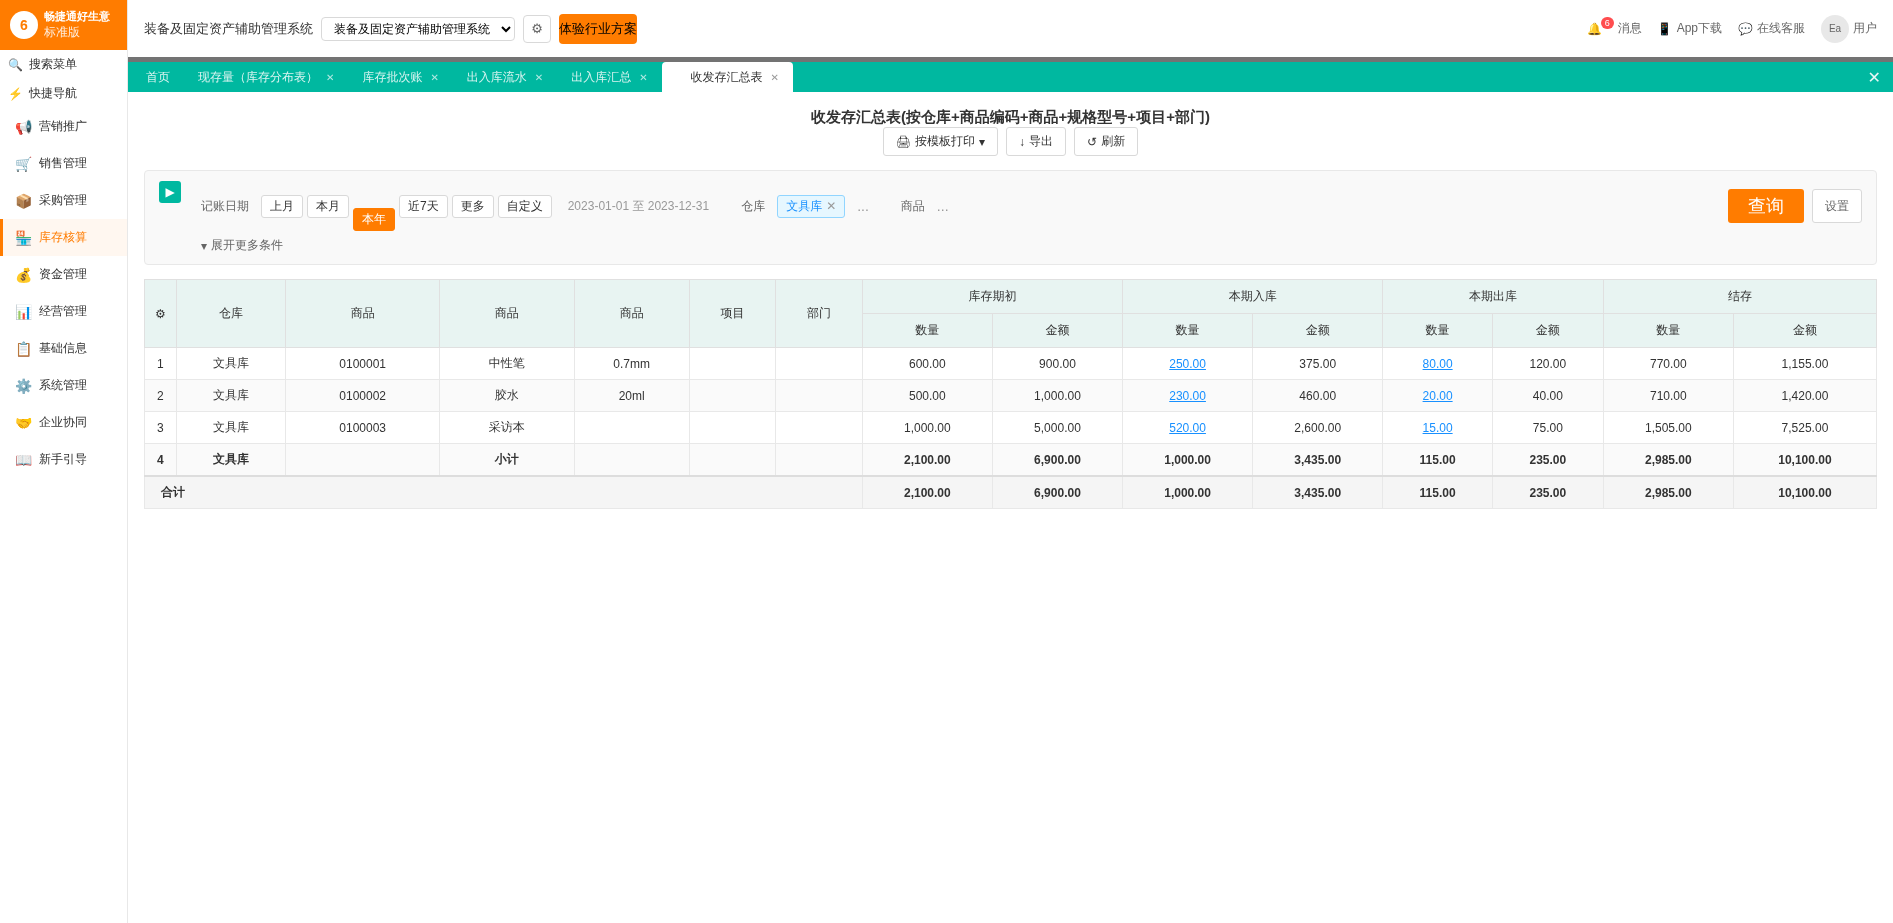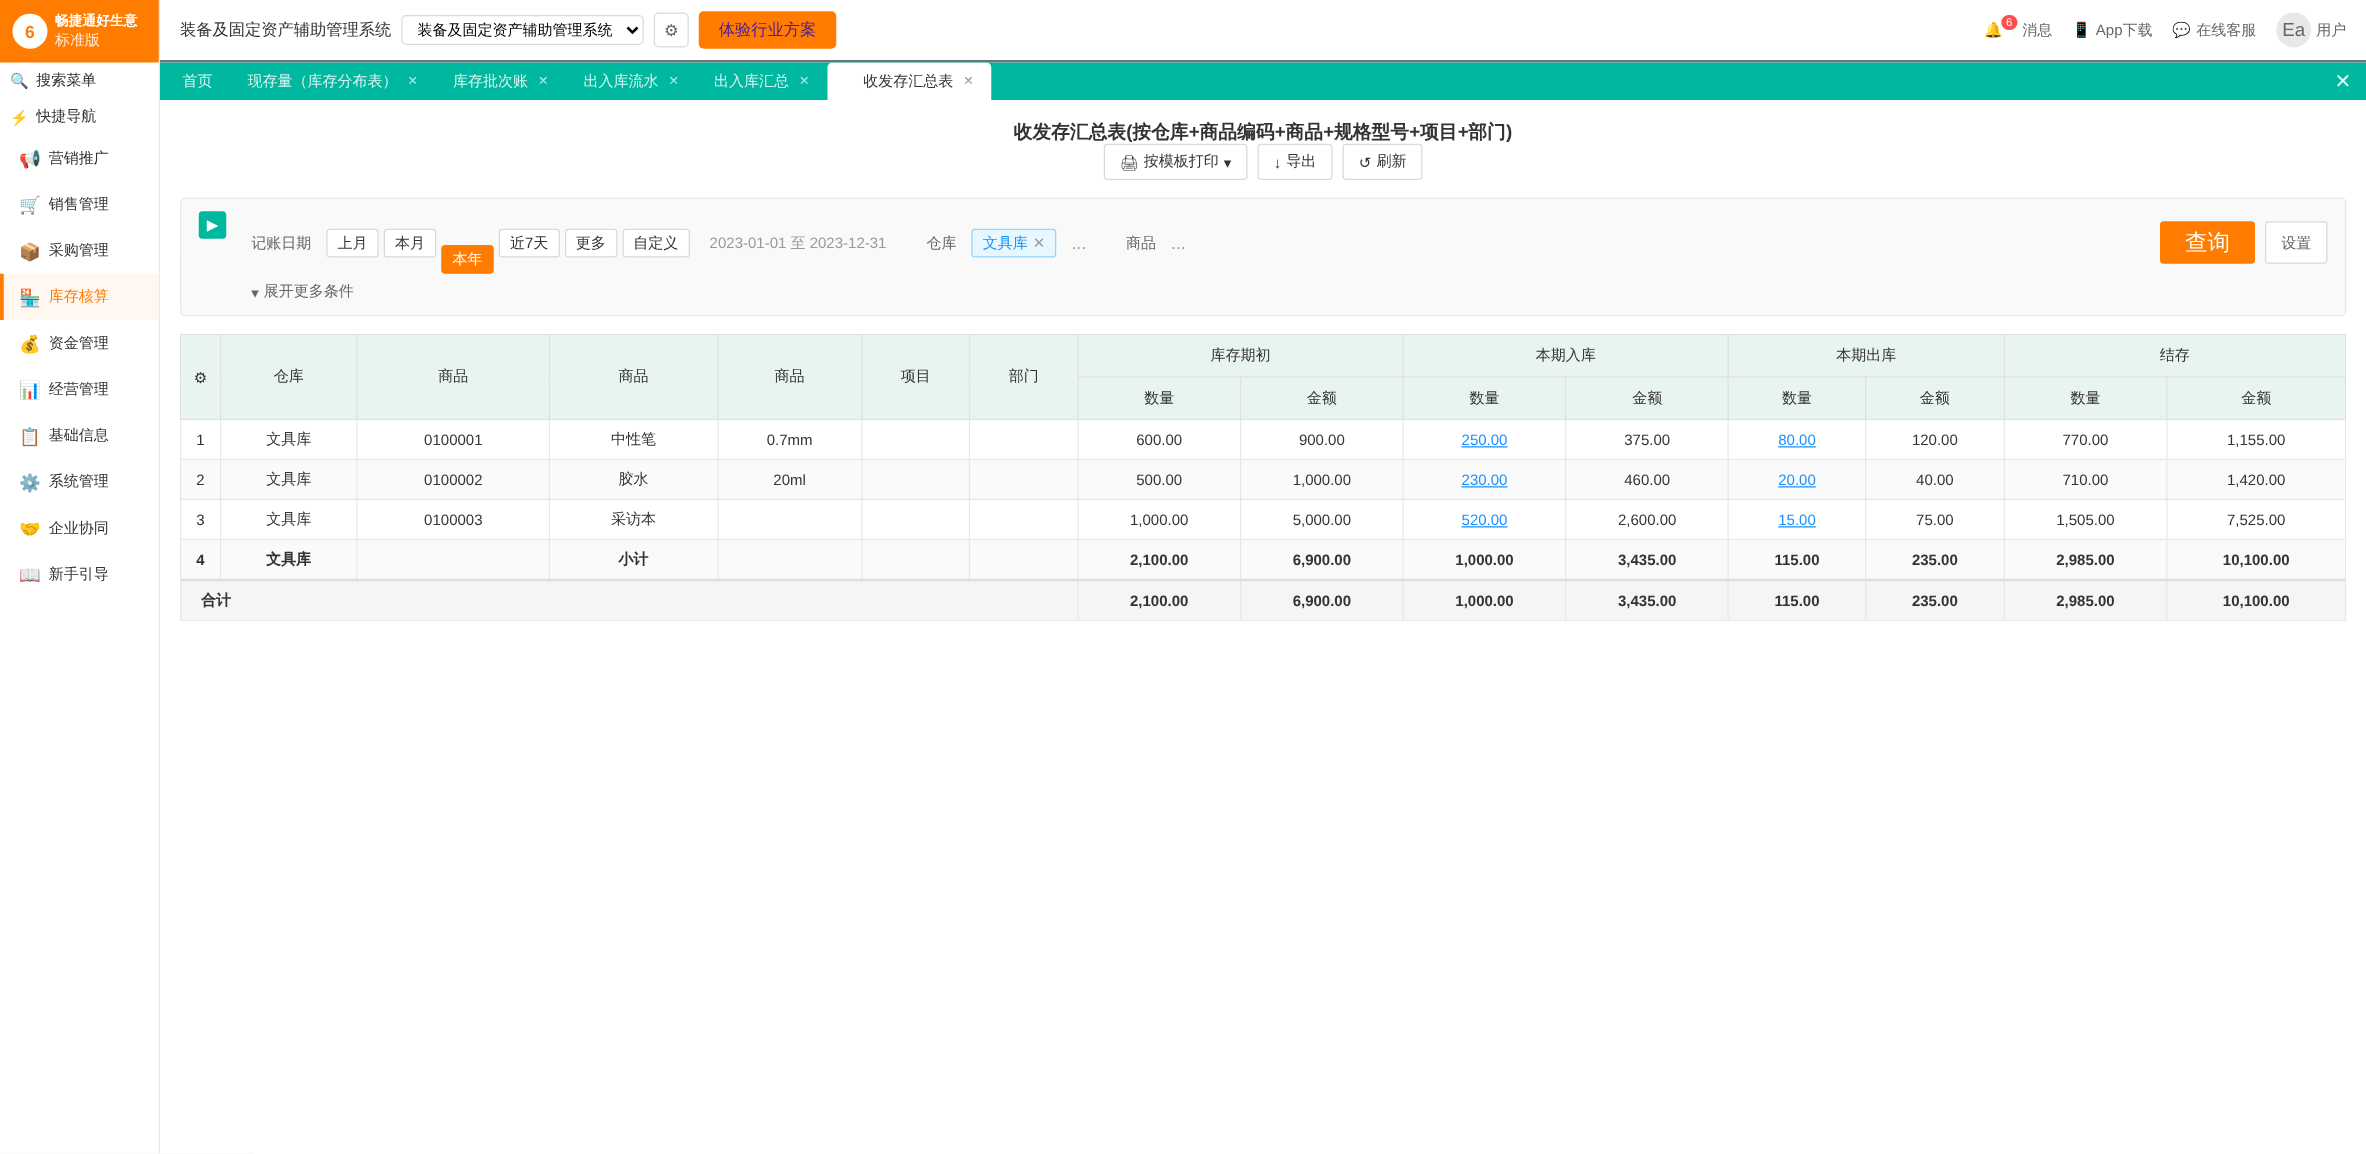--- a/index.html
+++ b/index.html
@@ -11,28 +11,28 @@
     .sidebar-logo-icon { width: 28px; height: 28px; background: #fff; border-radius: 50%; display: flex; align-items: center; justify-content: center; font-size: 14px; font-weight: bold; color: #ff7c00; }
     .sidebar-search-item { display: flex; align-items: center; gap: 6px; padding: 6px 8px; cursor: pointer; color: #333; font-size: 12px; }
     .sidebar-nav-item { display: flex; align-items: center; gap: 6px; padding: 10px 12px; cursor: pointer; color: #333; font-size: 12px; border-left: 3px solid transparent; }
     .sidebar-nav-item.active { background: #fff7f0; color: #ff7c00; border-left-color: #ff7c00; }
     .sidebar-nav-icon { font-size: 14px; width: 18px; text-align: center; }
 
     
     .main { flex: 1; display: flex; flex-direction: column; overflow: hidden; }
 
     
-    .topbar { height: 50px; background: #fff; display: flex; align-items: center; justify-content: space-between; padding: 0 16px; border-bottom: 2px solid #737373; }
+    .topbar { height: 62px; background: #fff; display: flex; align-items: center; justify-content: space-between; padding: 0 16px; border-bottom: 5px solid #737373; }
     .topbar-left { display: flex; align-items: center; gap: 8px; font-size: 13px; color: #333; }
     .topbar-selector { border: 1px solid #d9d9d9; border-radius: 4px; padding: 3px 8px; font-size: 12px; background: #fff; cursor: pointer; }
     .topbar-gear { width: 28px; height: 28px; border: 1px solid #d9d9d9; border-radius: 4px; display: flex; align-items: center; justify-content: center; cursor: pointer; color: #666; }
-    .topbar-trial-btn { background: #ff7c00; color: #4c1d95; border: none; border-radius: 4px; padding: 6px 16px; font-size: 13px; cursor: pointer; }
+    .topbar-trial-btn { background: #ff7c00; color: #000000; border: none; border-radius: 4px; padding: 6px 0; font-size: 13px; cursor: pointer; }
     .topbar-right { display: flex; align-items: center; gap: 16px; }
     .topbar-action { display: flex; align-items: center; gap: 4px; color: #666; cursor: pointer; font-size: 12px; }
-    .user-avatar { width: 28px; height: 28px; background: #e8e8e8; border-radius: 50%; display: flex; align-items: center; justify-content: center; font-size: 15px; color: #666; }
+    .user-avatar { width: 28px; height: 28px; background: #e8e8e8; border-radius: 50%; display: flex; align-items: center; justify-content: center; font-size: 10px; color: #666; }
 
     
     .tabbar { background: #00b8a0; display: flex; align-items: center; height: 30px; padding: 0 4px; overflow: hidden; }
     .tab { display: flex; align-items: center; gap: 4px; padding: 0 14px; height: 100%; cursor: pointer; color: rgba(255,255,255,0.85); font-size: 12px; white-space: nowrap; }
     .tab.active { background: #fff; color: #333; border-radius: 4px 4px 0 0; padding-left: 29px; }
     .tab-close { font-size: 10px; color: rgba(255,255,255,0.7); cursor: pointer; margin-left: 4px; }
     .tab.active .tab-close { color: #999; }
     .tabbar-close-all { margin-left: auto; color: rgba(255,255,255,0.9); cursor: pointer; font-size: 16px; padding: 0 8px; }
 
     

